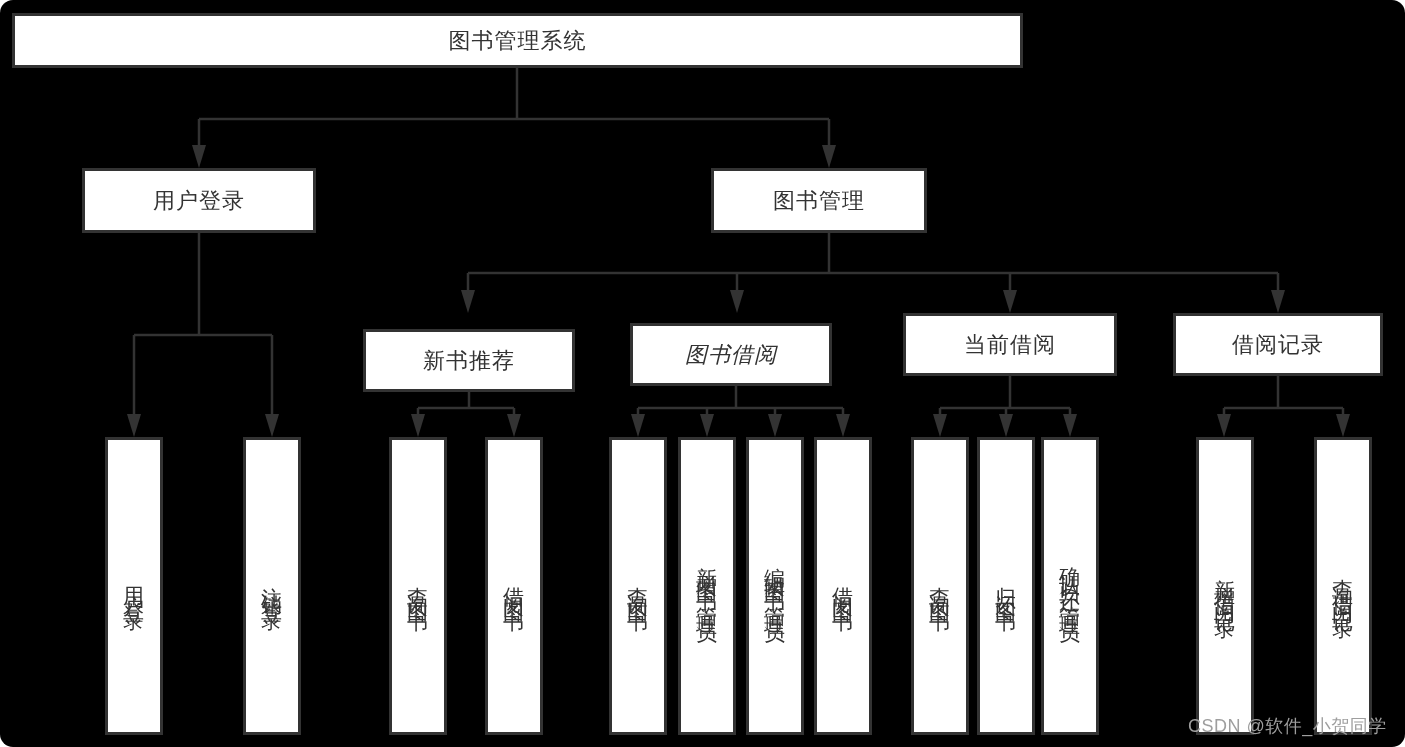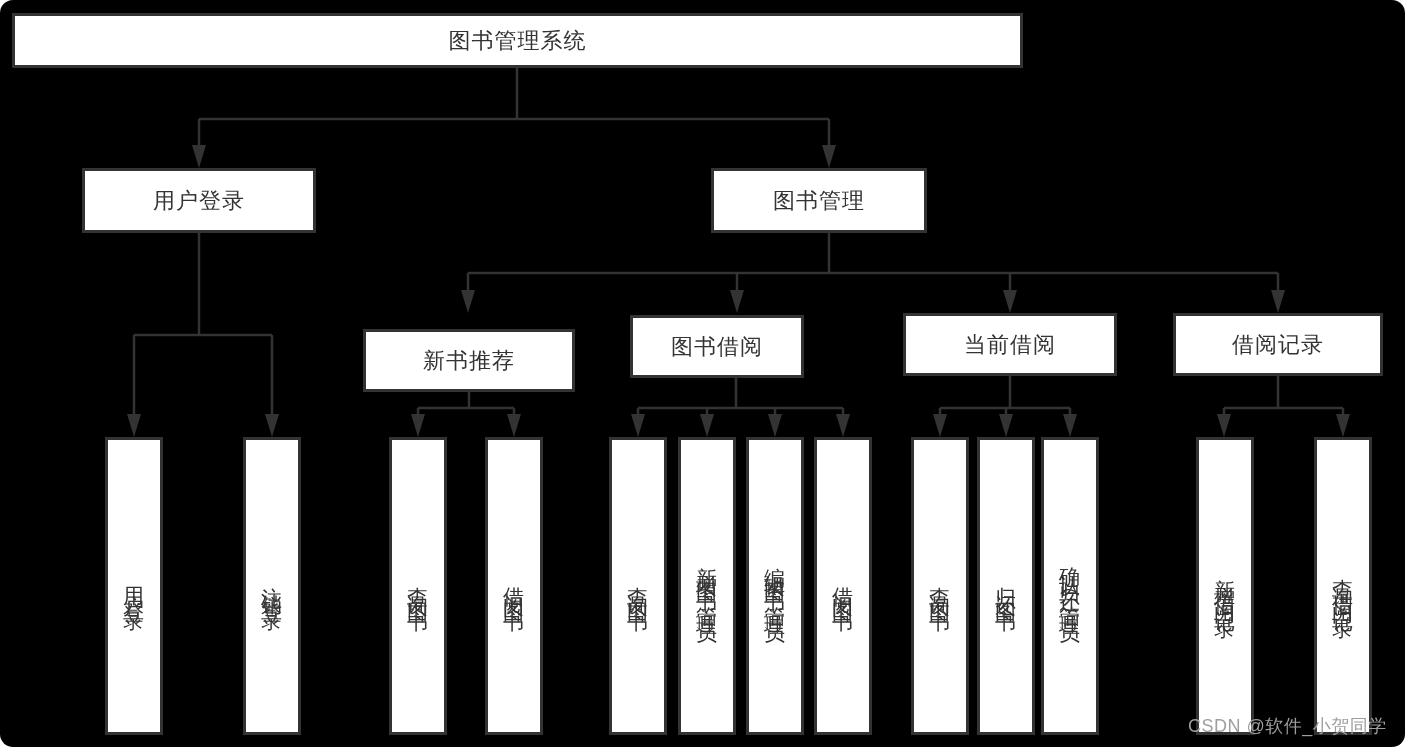--- a/index.html
+++ b/index.html
@@ -42,21 +42,21 @@
     letter-spacing: 8px;
     line-height: 1;
     white-space: nowrap;
     color: #333333;
   }
   
   #root      { left: 12px;  top: 13px;  width: 1011px; height: 55px; }
   #n-login   { left: 82px;  top: 168px; width: 234px;  height: 65px; }
   #n-bookmgr { left: 711px; top: 168px; width: 216px;  height: 65px; }
   #n-newrec  { left: 363px; top: 313px; width: 212px;  height: 63px; margin-top: 16px; }
-  #n-borrow  { left: 630px; top: 315px; width: 174px;  height: 63px; }
+  #n-borrow  { left: 630px; top: 323px; width: 202px;  height: 63px; font-style: italic; }
   #n-current { left: 903px; top: 313px; width: 214px;  height: 63px; justify-content: center; }
   #n-records { left: 1173px;top: 313px; width: 210px;  height: 63px; }
   .leaf { top: 437px; width: 58px; height: 298px; }
   #l1  { left: 105px; }
   #l2  { left: 243px; }
   #l3  { left: 389px; }
   #l4  { left: 485px; }
   #l5  { left: 609px; }
   #l6  { left: 678px; }
   #l7  { left: 746px; }

